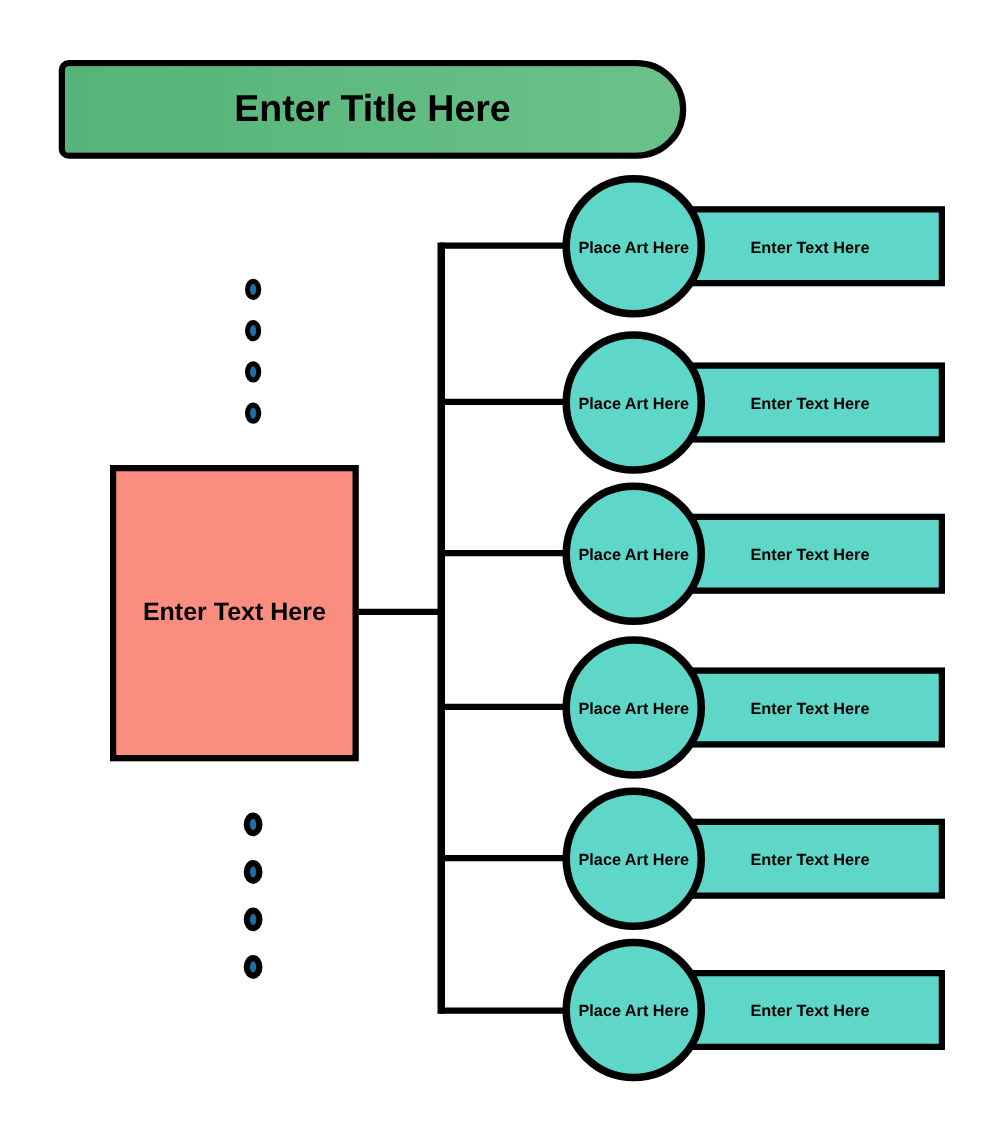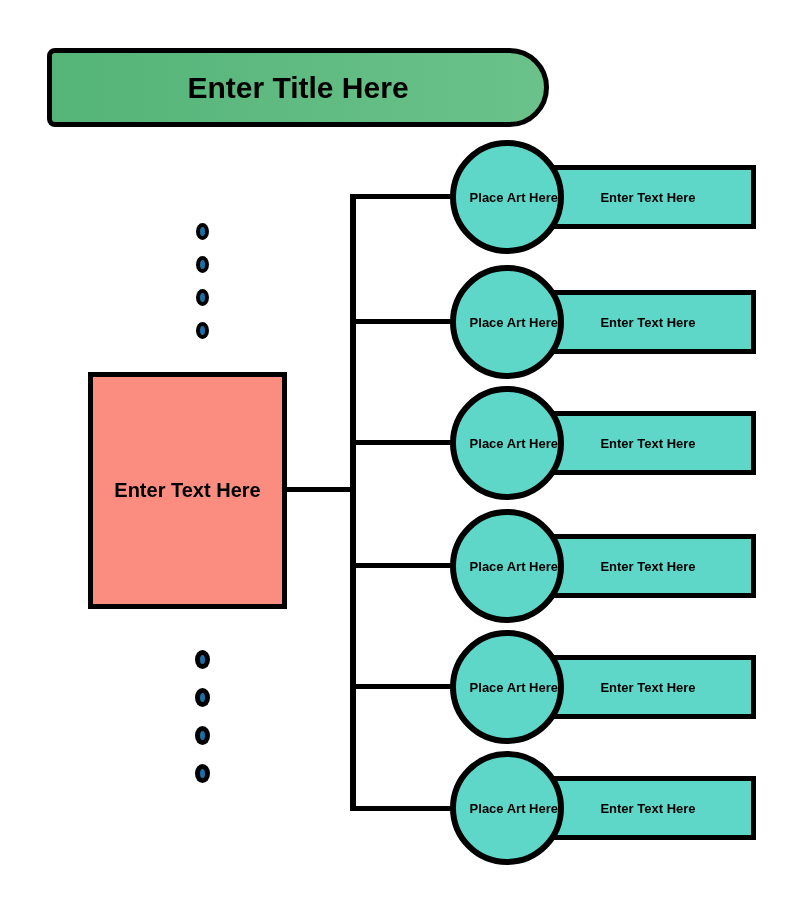--- a/index.html
+++ b/index.html
@@ -62,21 +62,21 @@
 
   
   .circle {
     position: absolute;
     left: 450px;
     width: 114px; height: 114px;
     box-sizing: border-box;
     border: 6px solid var(--stroke);
     border-radius: 50%;
     background: var(--teal);
-    display: flex; align-items: center; justify-content: flex-end;
+    display: flex; align-items: center; justify-content: center;
     font-size: 13px; font-weight: bold;
     text-align: center;
     z-index: 3;
   }
 
   
   .dots {
     position: absolute;
     display: flex;
     flex-direction: column;

